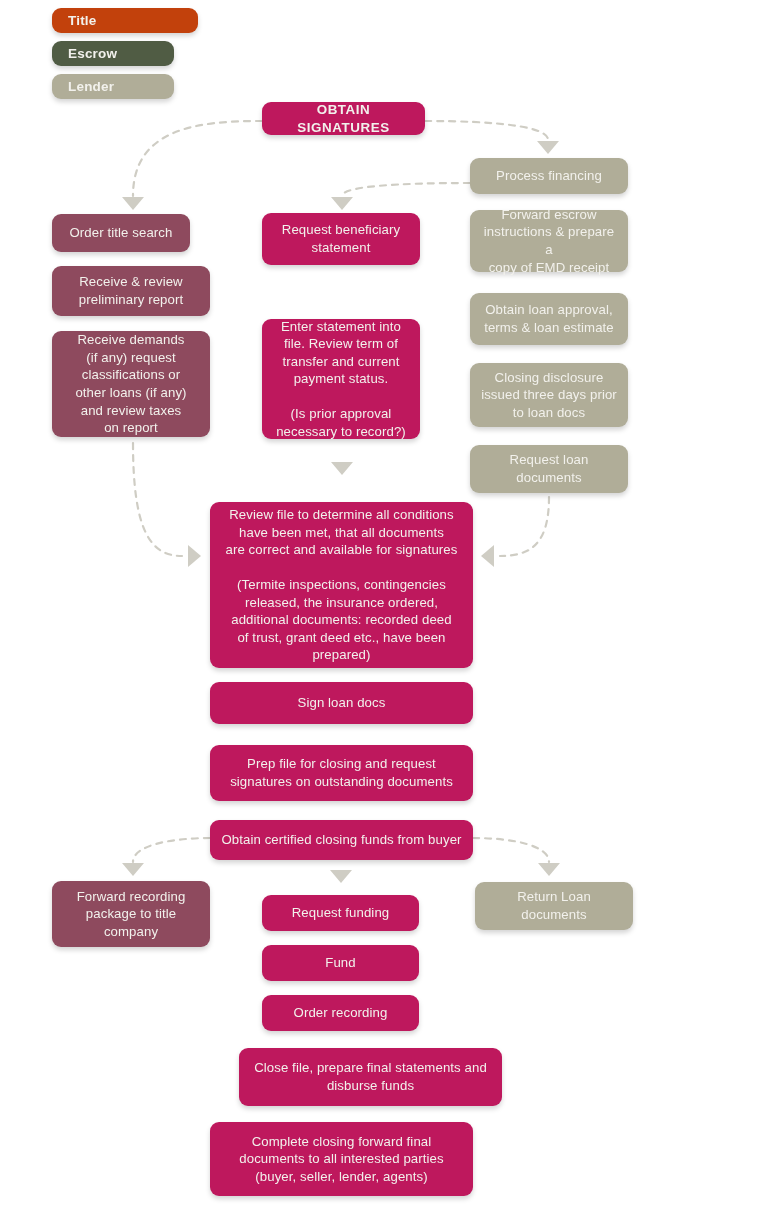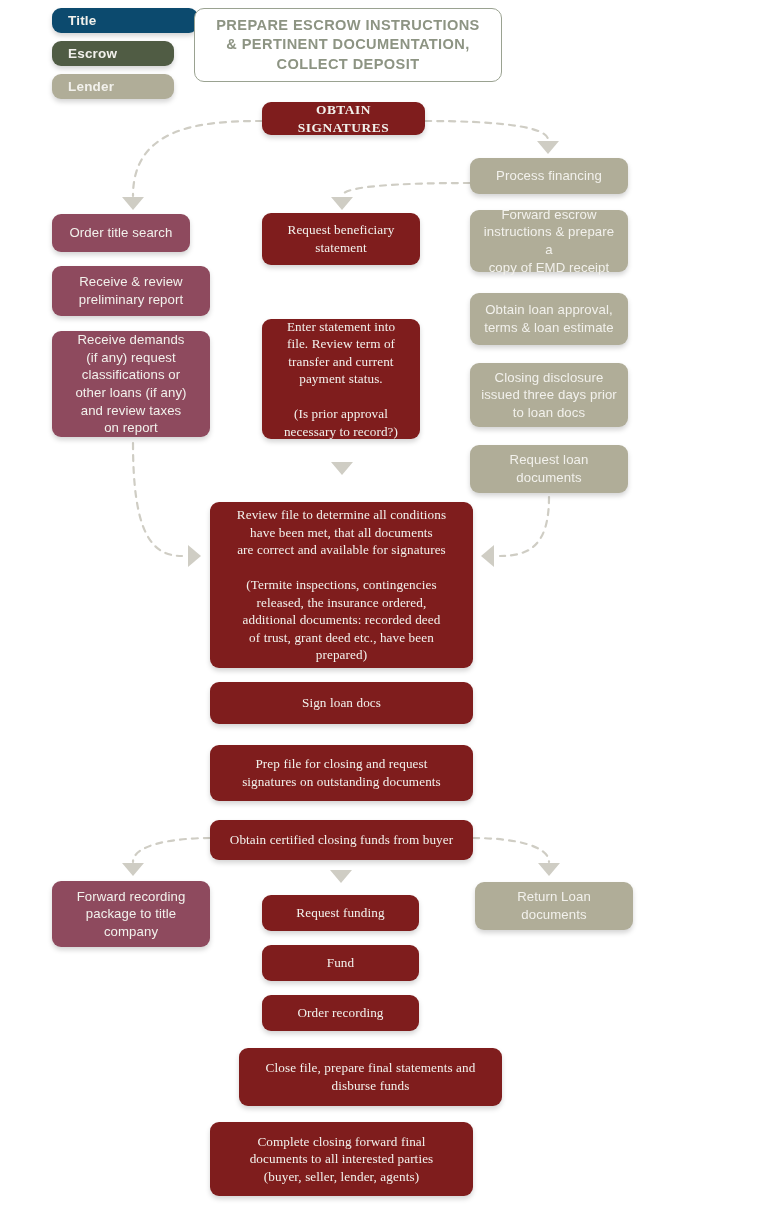--- a/index.html
+++ b/index.html
@@ -29,21 +29,21 @@
     text-align: center;
     color: #f2f1ec;
     font-size: 13.2px;
     line-height: 1.33;
     padding: 6px 10px;
     box-shadow: 0 3px 5px rgba(0,0,0,0.17);
     white-space: pre-line;
     letter-spacing: 0.1px;
   }
   .c-title  { background: #8e4a5e; }
-  .c-escrow { background: #7f1d1d; font-family: Liberation Serif, serif; }
+  .c-escrow { background: #be185d; }
   .c-lender { background: #b0ad98; }
 
   .legend-chip {
     position: absolute;
     box-sizing: border-box;
     border-radius: 9px;
     display: flex;
     align-items: center;
     justify-content: flex-start;
     padding-left: 16px;
@@ -108,36 +108,31 @@
       <path d="M 549 497 C 549 545 530 556 500 556" class="dash" stroke="#cfcdc4"></path>
       <polygon points="494,545 494,567 481,556" class="arrowhead" fill="#cfcdc4"></polygon>
       <path d="M 210 838 C 172 838 133 845 133 862" class="dash" stroke="#cfcdc4"></path>
       <polygon points="122,863 144,863 133,876" class="arrowhead" fill="#cfcdc4"></polygon>
       <path d="M 473 838 C 515 838 549 846 549 862" class="dash" stroke="#cfcdc4"></path>
       <polygon points="538,863 560,863 549,876" class="arrowhead" fill="#cfcdc4"></polygon>
       <polygon points="330,870 352,870 341,883" class="arrowhead" fill="#cfcdc4"></polygon>
     </svg>
 
   <div id="legend-layer">
-      <div class="legend-chip" style="left: 52px; top: 8px; width: 146px; height: 25px; background: #0c4a6e;">
+      <div class="legend-chip" style="left: 52px; top: 8px; width: 146px; height: 25px; background: #c2410c;">
         <span>Title</span>
       </div>
       <div class="legend-chip" style="left: 52px; top: 41px; width: 122px; height: 25px; background: rgb(80, 92, 68);">
         <span>Escrow</span>
       </div>
       <div class="legend-chip" style="left: 52px; top: 74px; width: 122px; height: 25px; background: rgb(176, 173, 152);">
         <span>Lender</span>
       </div>
     </div>
 
-  <div class="header-box" id="header-box" style="left: 194px; top: 8px; width: 308px; height: 74px; border-color: rgb(154, 162, 145); color: rgb(141, 148, 131);">
-    <span>PREPARE ESCROW INSTRUCTIONS
-&amp; PERTINENT DOCUMENTATION,
-COLLECT DEPOSIT</span>
-  </div>
 
   <div id="nodes-layer">
       <div class="node c-escrow bold-node" style="left: 262px; top: 102px; width: 163px; height: 33px;"><span>OBTAIN SIGNATURES</span></div>
       <div class="node c-lender" style="left: 470px; top: 158px; width: 158px; height: 36px;"><span>Process financing</span></div>
       <div class="node c-lender" style="left: 470px; top: 210px; width: 158px; height: 62px;"><span>Forward escrow
 instructions &amp; prepare a
 copy of EMD receipt</span></div>
       <div class="node c-lender" style="left: 470px; top: 293px; width: 158px; height: 52px;"><span>Obtain loan approval,
 terms &amp; loan estimate</span></div>
       <div class="node c-lender" style="left: 470px; top: 363px; width: 158px; height: 64px;"><span>Closing disclosure

